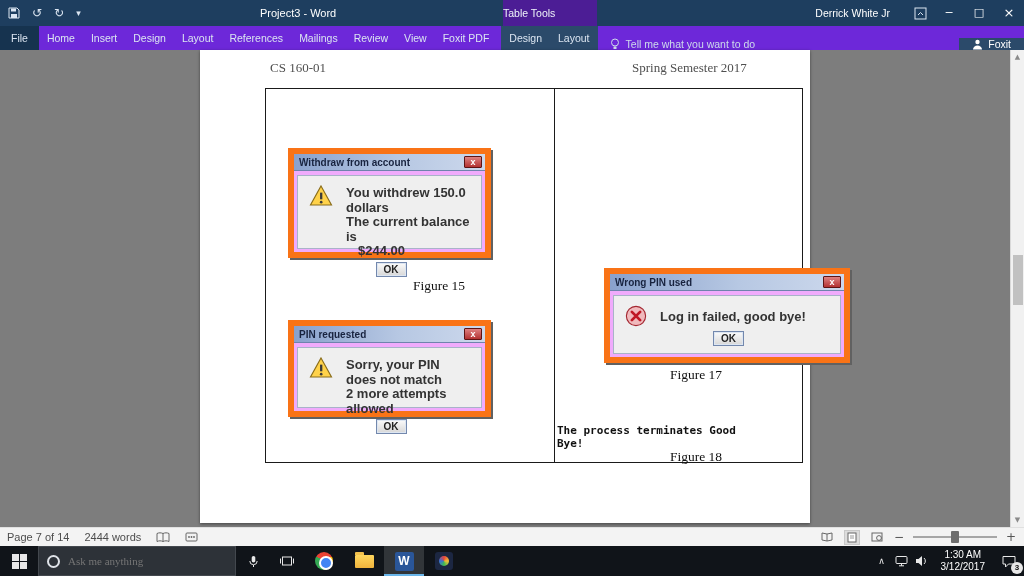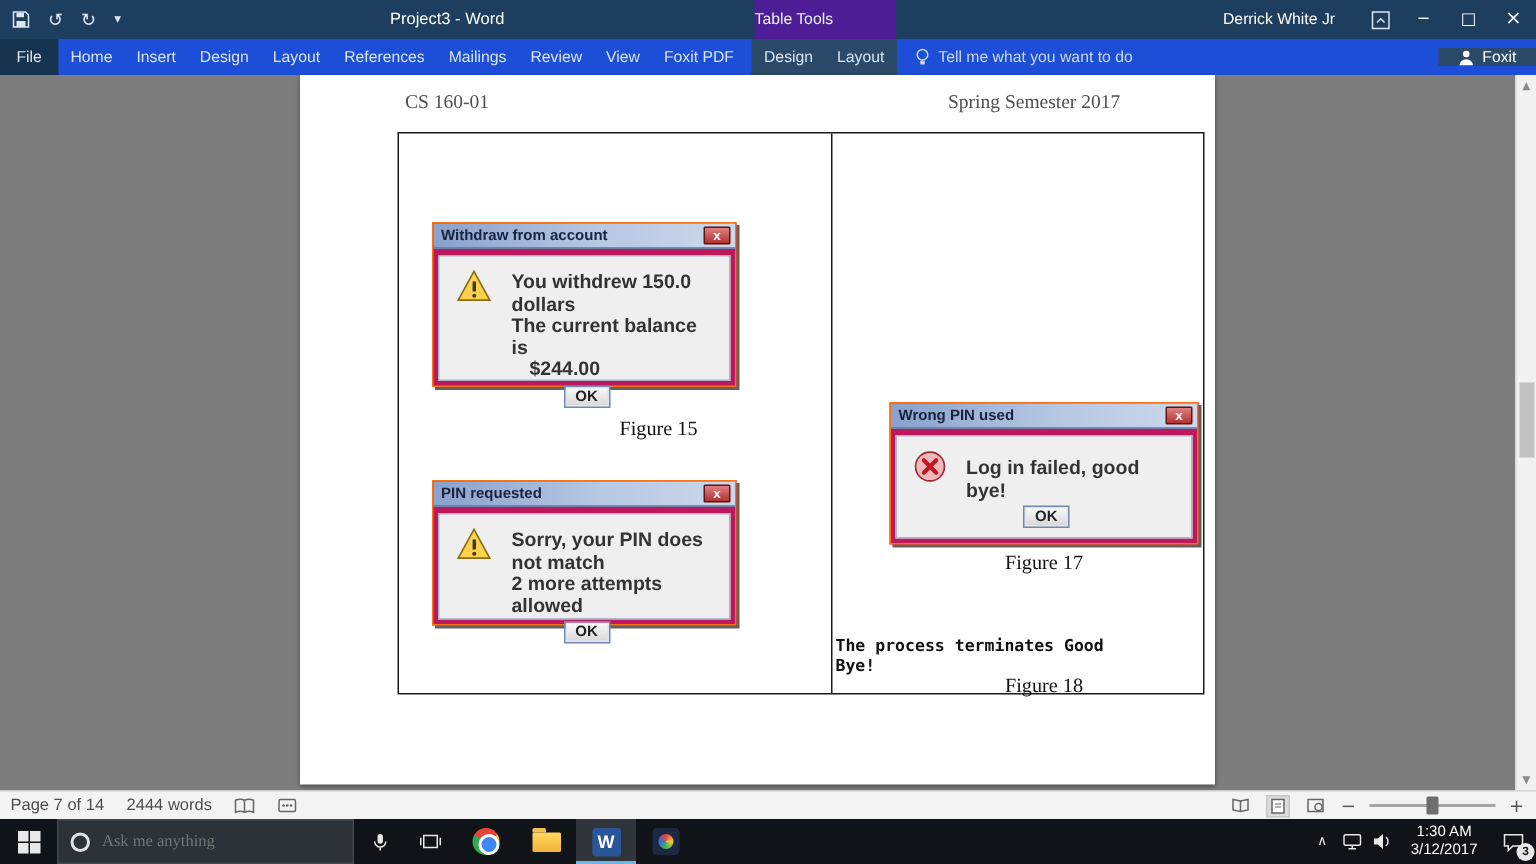--- a/index.html
+++ b/index.html
@@ -12,38 +12,38 @@
   .qat{position:absolute;left:8px;top:0;height:26px;display:flex;align-items:center;gap:12px;color:#dce6f2}
   .qat .glyph{font-size:12px;line-height:26px}
   .doc-title{position:absolute;left:260px;top:0;line-height:26px;font-size:11px;color:#fff}
   .tools-title{position:absolute;left:503px;top:0;width:94px;height:26px;background:#4c1d95;text-align:left;line-height:26px;font-size:10.5px;color:#eef3f9}
   .tb-right{position:absolute;right:0;top:0;height:26px;display:flex;align-items:center}
   .user-name{font-size:10.5px;margin-right:16px}
   .ribbon-opts{width:28px;height:26px;display:flex;align-items:center;justify-content:center}
   .win-btn{width:30px;height:26px;text-align:center;line-height:26px;font-size:11px;color:#fff}
 
   
-  .tabs{position:absolute;top:26px;left:0;width:100%;height:24px;background:#1d4ed8;display:flex;align-items:center;color:#dbe5f1;font-size:10.5px}
+  .tabs{position:absolute;top:26px;left:0;width:100%;height:24px;background:#6d28d9;display:flex;align-items:flex-end;color:#dbe5f1;font-size:10.5px}
   .tab{padding:0 8px;line-height:24px}
   .tab.file{background:#16334f;padding:0 11px}
   .ctx-group{display:flex;background:#2b4a6a;margin-left:4px}
   .tellme{display:flex;align-items:center;gap:6px;margin-left:12px;color:#cddaea}
   .share{margin-left:auto;display:flex;align-items:center;gap:5px;padding:0 13px;color:#fff;background:#2b4a6a}
 
   
   .doc-area{position:absolute;top:50px;left:0;width:1024px;height:477px;background:#7d7d7d}
   .page{position:absolute;left:200px;top:0;width:610px;height:473px;background:#fff;box-shadow:0 1px 3px rgba(0,0,0,.45)}
   .ph{position:absolute;font-family:"Liberation Serif",serif;font-size:13px;color:#4f4f4f}
   .tbl{position:absolute;left:65px;top:38px;width:538px;height:375px;border:1px solid #1a1a1a}
   .tbl-div{position:absolute;left:288px;top:0;width:1px;height:100%;background:#1a1a1a}
   .cap{position:absolute;text-align:center;font-family:"Liberation Serif",serif;font-size:13.5px;color:#111}
   .term{position:absolute;left:357px;top:374px;font-family:"DejaVu Sans Mono",monospace;font-size:11px;font-weight:bold;line-height:13px;color:#111}
 
   
-  .jdialog{position:absolute;background:#be185d;border:1px solid #f97316;box-shadow:2px 2px 0 #616161}
+  .jdialog{position:absolute;background:#f0abfc;border:6px solid #f97316;box-shadow:2px 2px 0 #616161}
   .jtitle{position:relative;height:17px;background:linear-gradient(90deg,#89a1cc 0%,#b7c8e3 55%,#ccd8ec 100%);border-bottom:1px solid #6f83ad;display:flex;align-items:center;padding:0 24px 0 5px}
   .jtitle-text{font-size:10px;font-weight:bold;color:#18233f;white-space:nowrap}
   .jclose{position:absolute;right:3px;top:2px;width:18px;height:12px;background:linear-gradient(#df8181,#b33232);border:1px solid #5e1414;border-radius:1px;color:#fff;font-size:9px;font-weight:bold;line-height:10px;text-align:center}
   .jbody{position:absolute;top:18px;left:0;right:0;bottom:0}
   .jpane{position:absolute;top:3px;left:3px;right:3px;bottom:3px;border:1px solid #a9b3c9;background:#efefef;display:flex;flex-direction:column;padding:9px 8px 5px 11px}
   .jrow{display:flex;gap:13px;align-items:flex-start}
   .jmsg{font-size:13px;font-weight:bold;color:#333;line-height:14.5px;padding-top:1px}
   .jmsg .indent{padding-left:12px}
   .jbtnrow{margin-top:auto;text-align:center;padding-bottom:2px}
   .jbtn{display:inline-block;min-width:28px;padding:1px 7px;font-size:10px;font-weight:bold;color:#222;text-align:right;background:linear-gradient(#fbfbfb,#d7d7d7);border:1px solid #7388ad;box-shadow:inset 0 0 0 1px #dde6f2}
@@ -213,21 +213,21 @@
               <div class="jmsg">
                 <div>Sorry, your PIN does not match</div>
                 <div>2 more attempts allowed</div>
               </div>
             </div>
             <div class="jbtnrow"><span class="jbtn">OK</span></div>
           </div>
         </div>
       </div>
 
-      <div class="jdialog" style="left:393px;top:218px;width:206px;height:95px">
+      <div class="jdialog" style="left:404px;top:218px;width:246px;height:95px">
         <div class="jtitle">
           <span class="jtitle-text">Wrong PIN used</span>
           <span class="jclose">x</span>
         </div>
         <div class="jbody">
           <div class="jpane">
             <div class="jrow">
               <span>
                 <svg width="22" height="22" viewBox="0 0 24 24">
                     <circle cx="12" cy="12" r="10.5" fill="#f0b9bc" stroke="#a32630" stroke-width="1.2"></circle>

